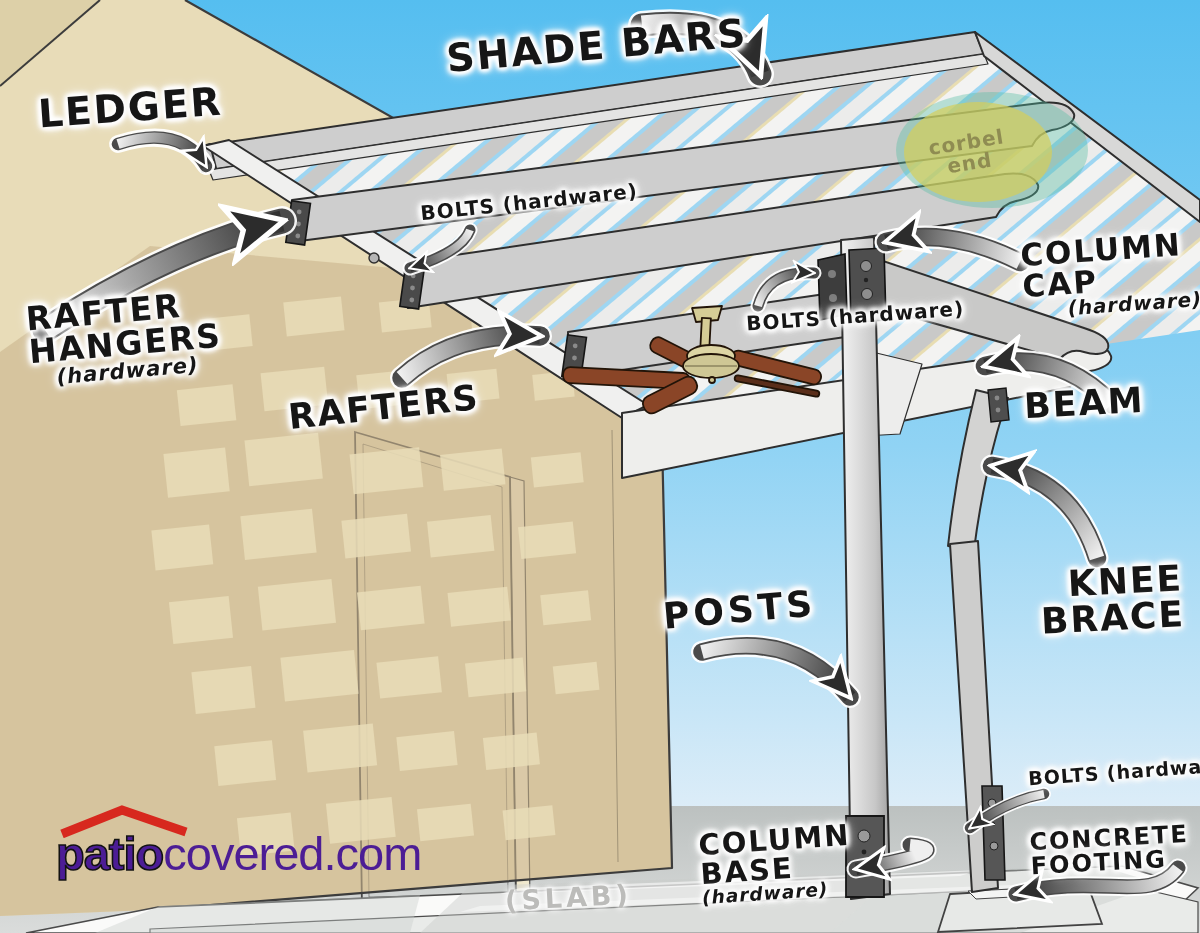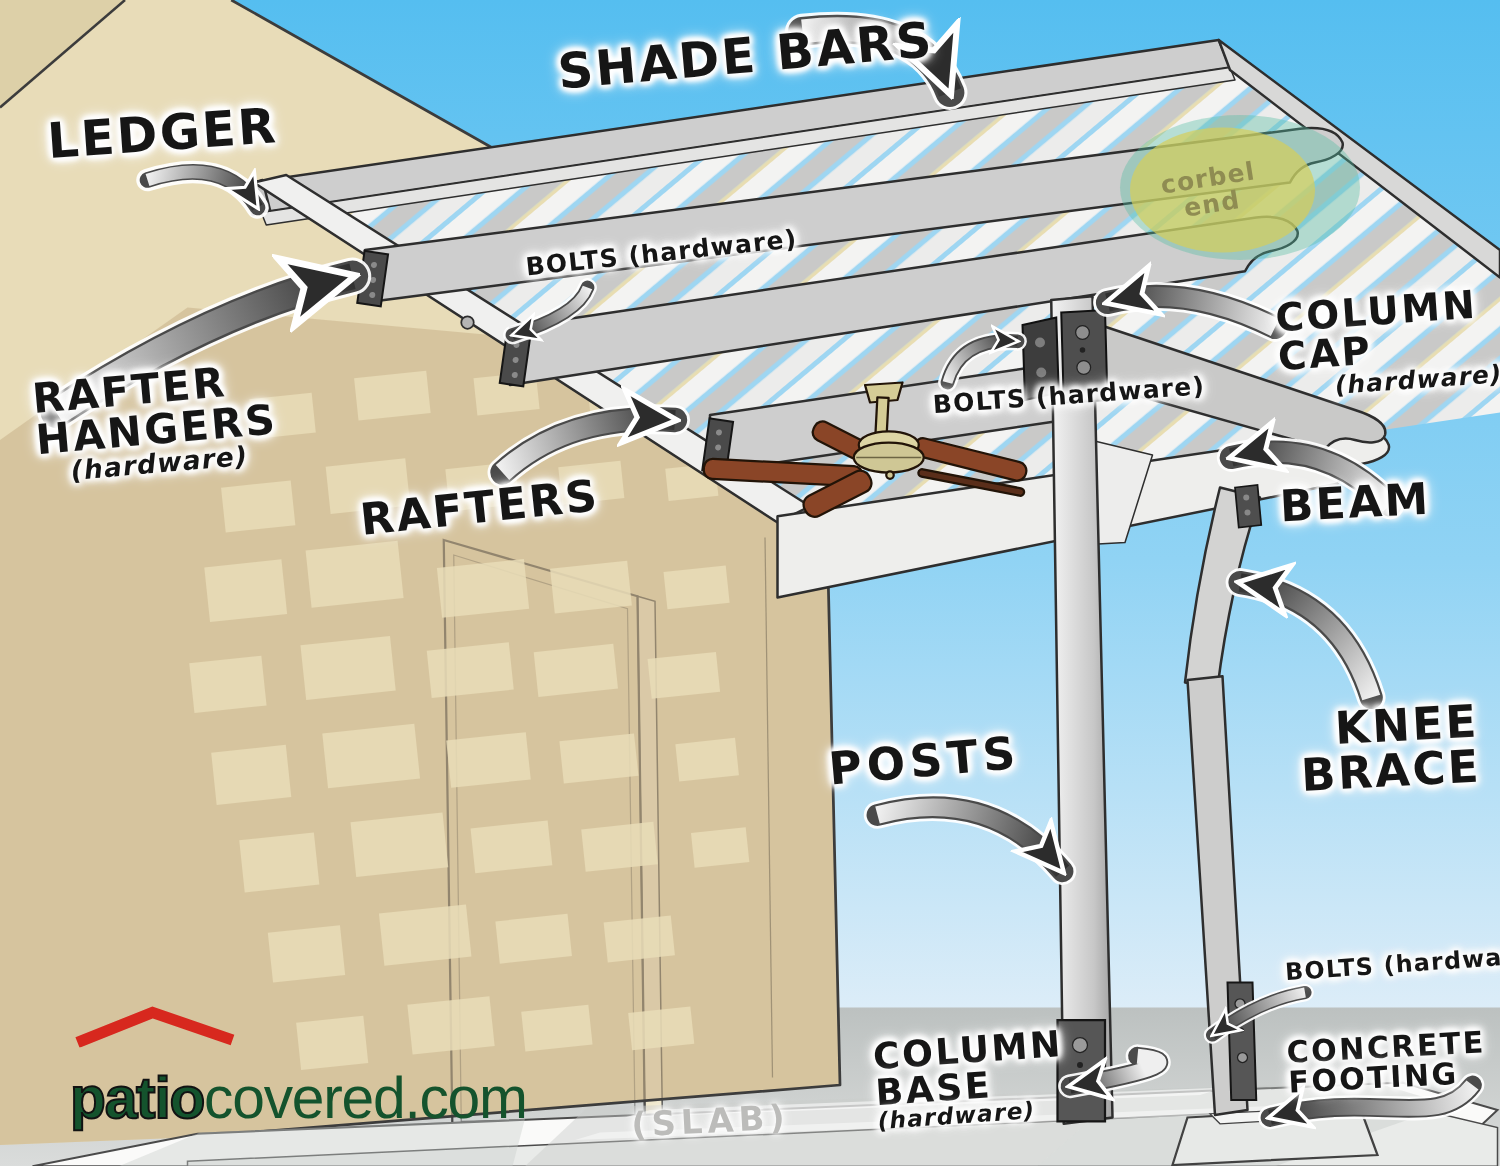--- a/index.html
+++ b/index.html
@@ -24,24 +24,23 @@
     text-shadow:0 0 4px #fff,0 0 7px #fff,0 0 10px #fff;
   }
   .corbel-lbl{
     color:#8f8c52;font-weight:700;letter-spacing:1px;text-shadow:none;line-height:1.05;
     text-align:center;
   }
   
   .logo{position:absolute;left:54px;top:804px;width:470px;height:84px;}
   .logo svg{position:absolute;left:2px;top:0;}
   .logo-text{
-    position:absolute;left:2px;top:26px;font-size:47px;color:#14532d;
+    position:absolute;left:2px;top:26px;font-size:47px;color:#4c1d95;
     letter-spacing:-1px;font-family:"Liberation Sans","DejaVu Sans",sans-serif;
     line-height:1;
-    margin-top:24px;
   }
   .brand-bold{font-weight:700;-webkit-text-stroke:1.6px #121212;}
   .brand-reg{font-weight:400;}
   
   .o{stroke:#2e2e2e;stroke-width:2;stroke-linejoin:round;}
   .oth{stroke:#2e2e2e;stroke-width:1.2;stroke-linejoin:round;}
   .aH{stroke:#ffffff;fill:none;stroke-linecap:round;opacity:.93;}
   .aO{stroke:#4a4a4a;fill:none;stroke-linecap:round;}
   .aC{fill:none;}
 </style>

